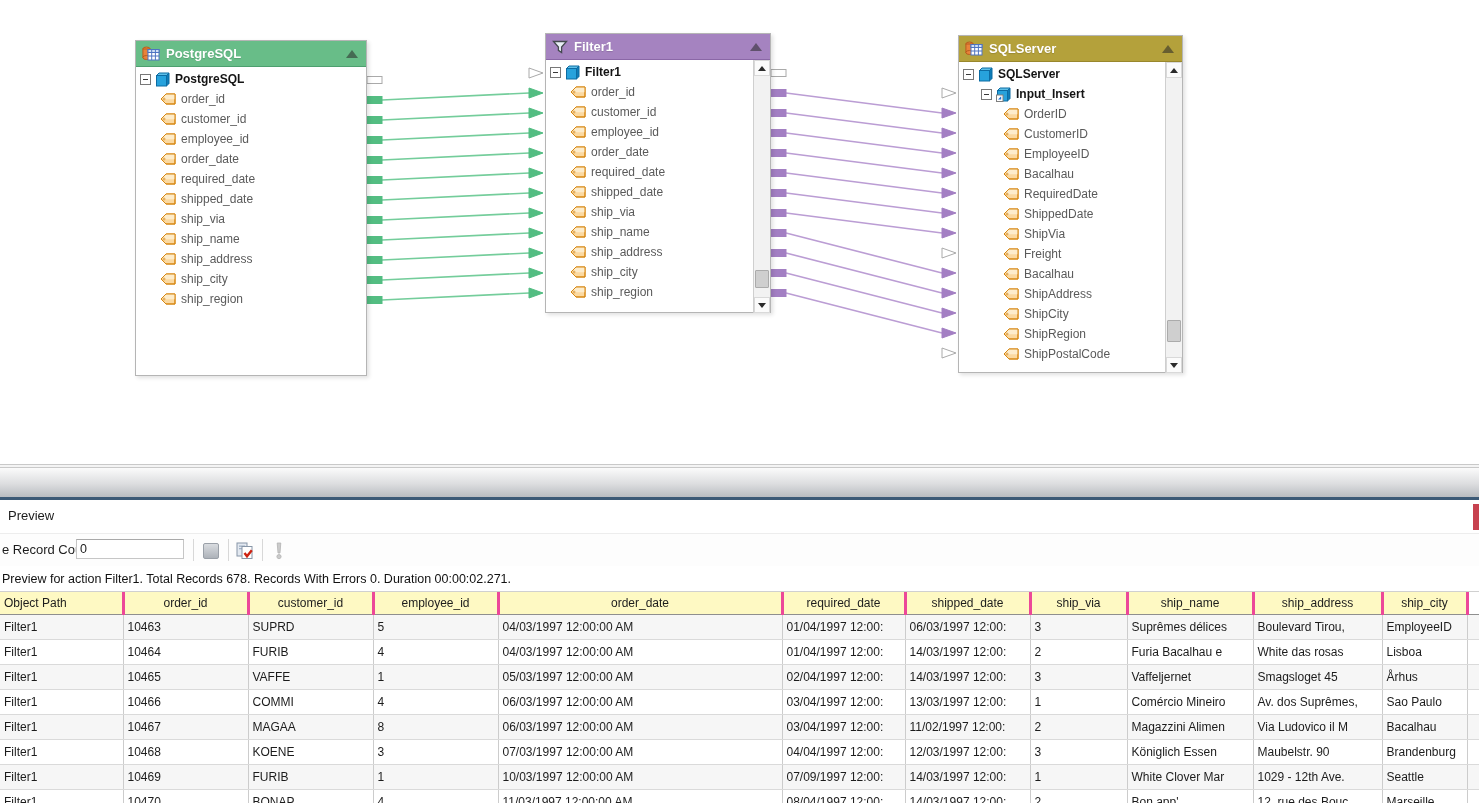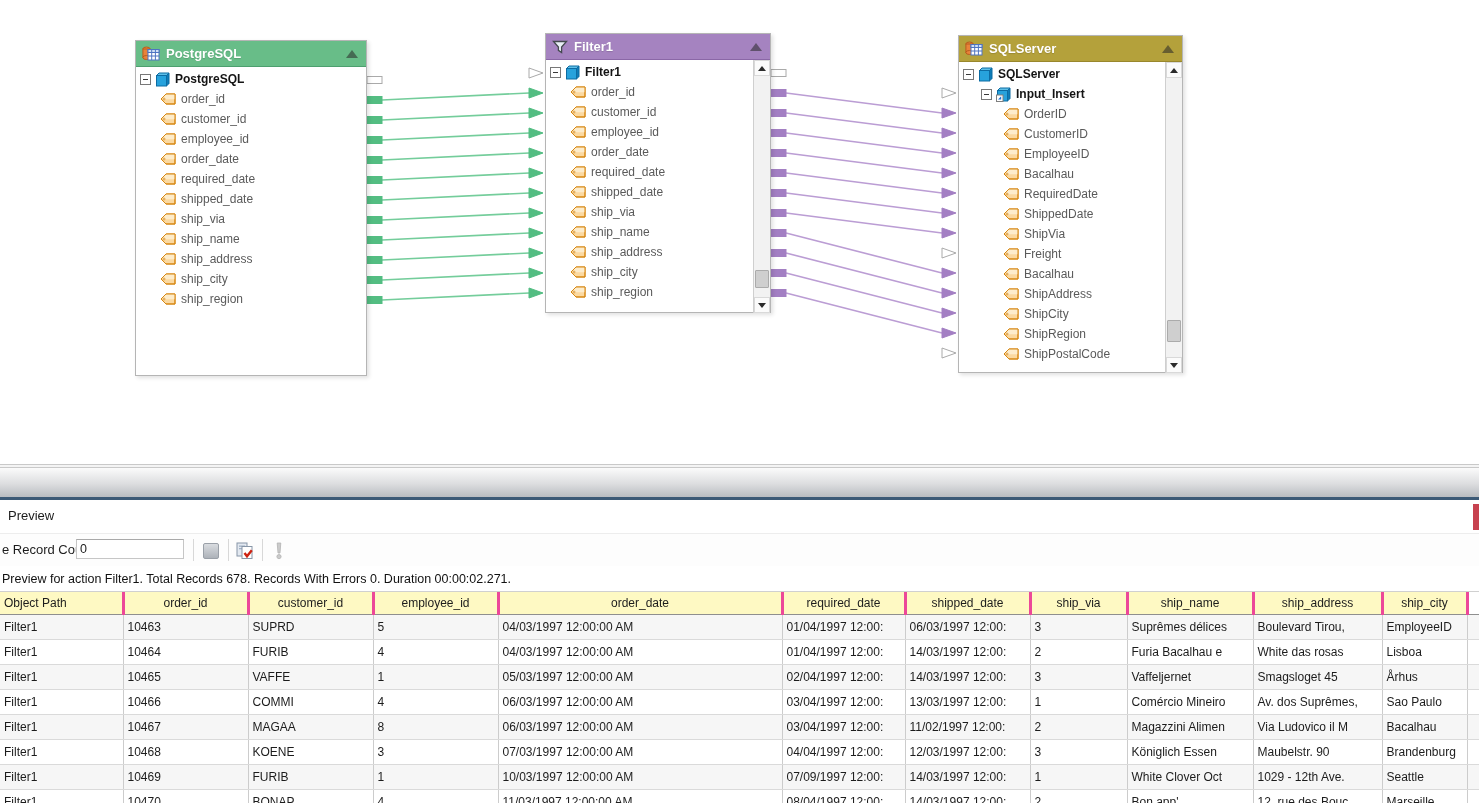--- a/index.html
+++ b/index.html
@@ -871,21 +871,21 @@
         </tr>
         <tr class="odd">
           <td>Filter1</td>
           <td>10469</td>
           <td>FURIB</td>
           <td>1</td>
           <td>10/03/1997 12:00:00 AM</td>
           <td>07/09/1997 12:00:</td>
           <td>14/03/1997 12:00:</td>
           <td>1</td>
-          <td>White Clover Oct</td>
+          <td>White Clover Mar</td>
           <td>1029 - 12th Ave.</td>
           <td>Seattle</td>
           <td class="sliver"></td>
         </tr>
         <tr class="even">
           <td>Filter1</td>
           <td>10470</td>
           <td>BONAP</td>
           <td>4</td>
           <td>11/03/1997 12:00:00 AM</td>

